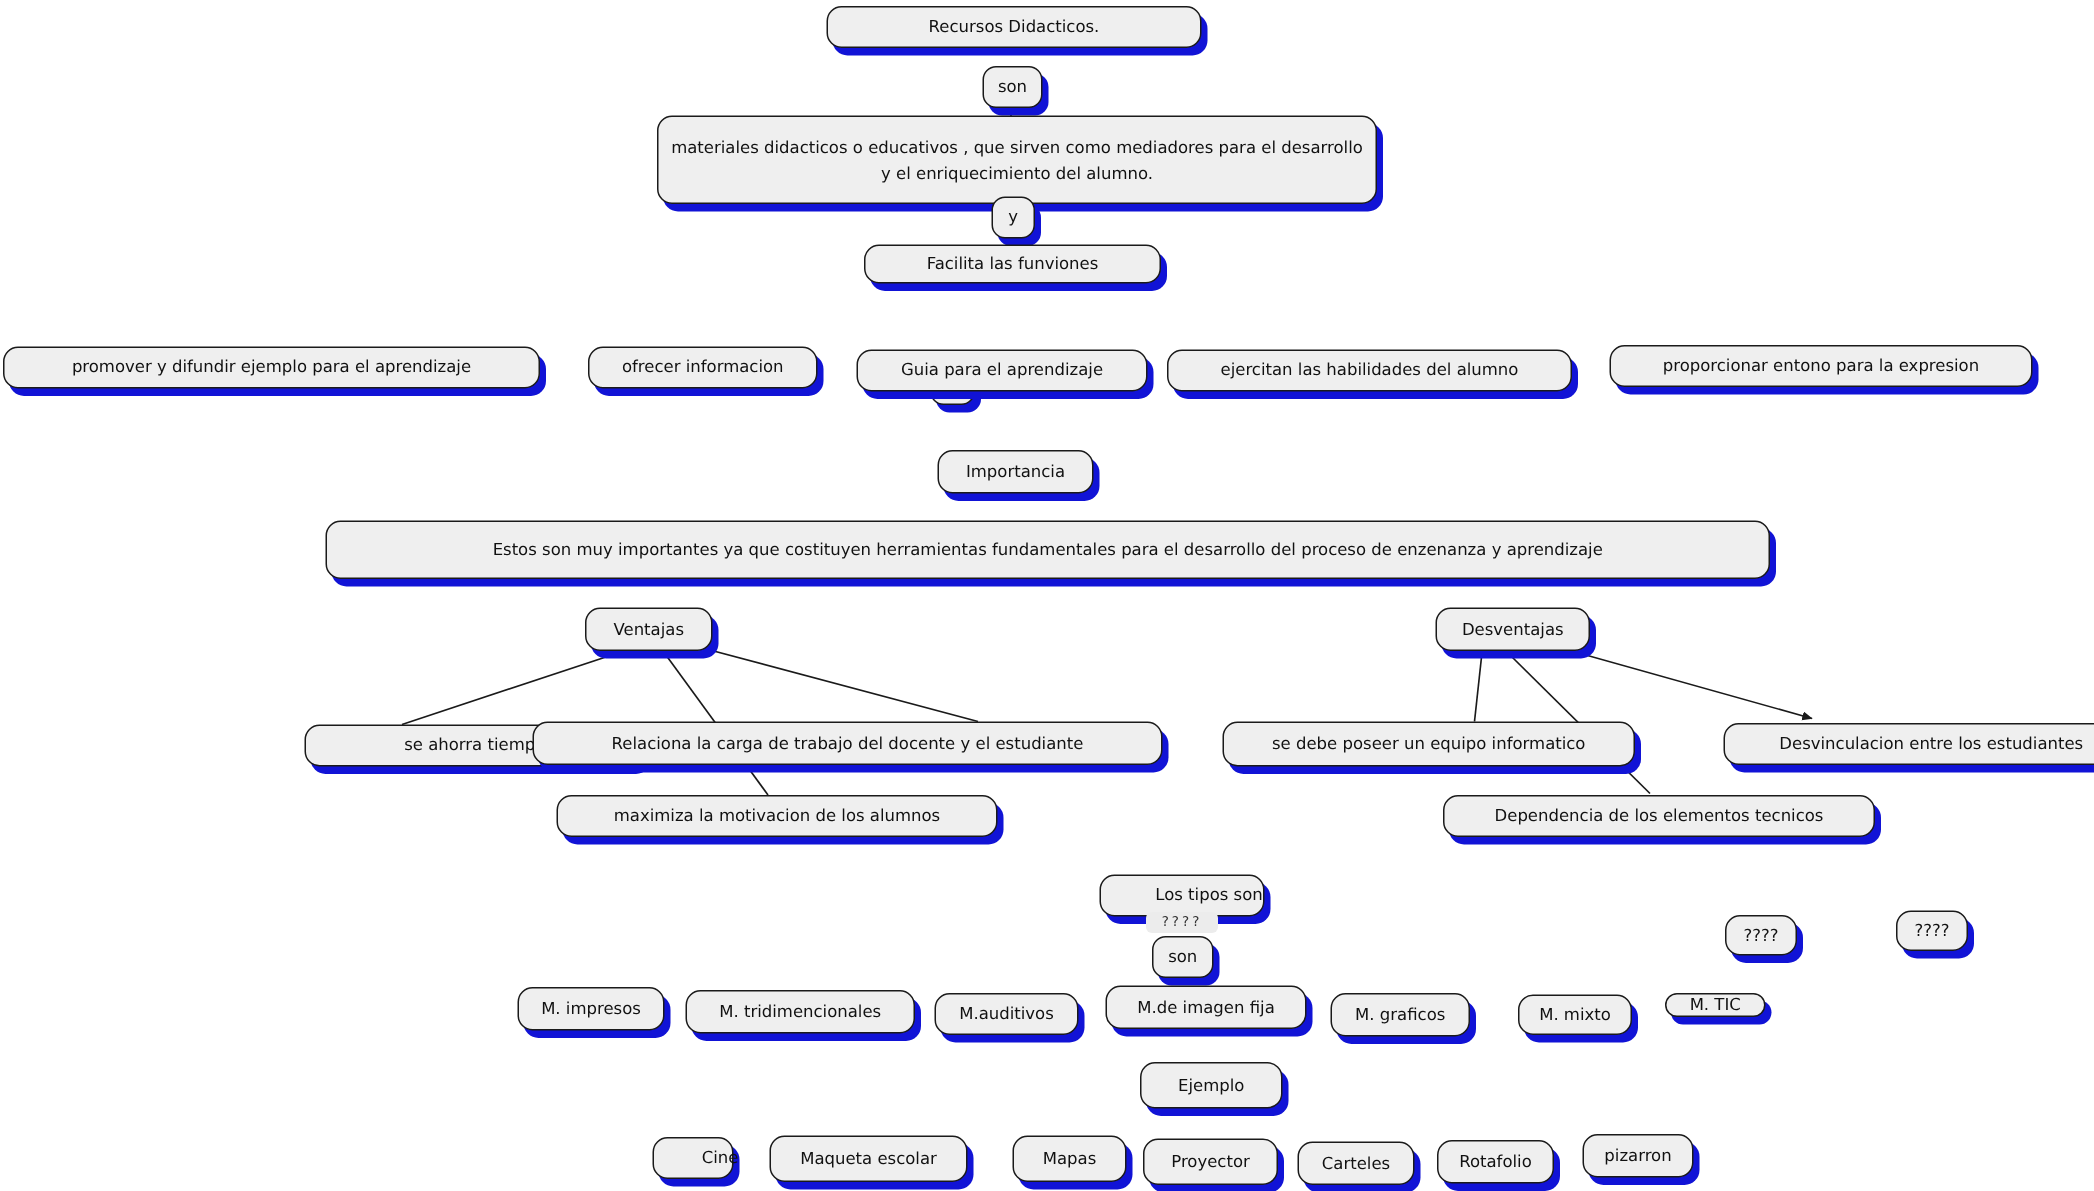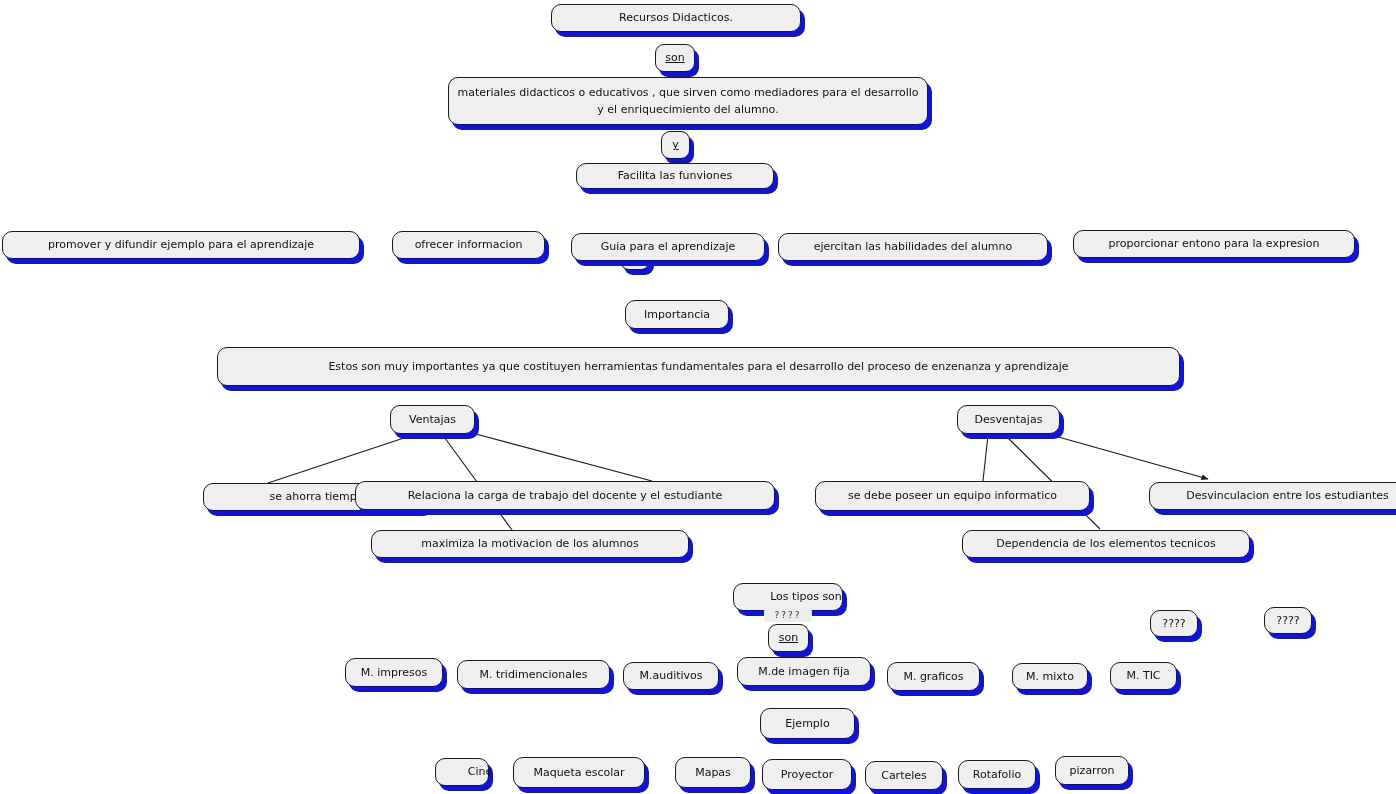--- a/index.html
+++ b/index.html
@@ -13,21 +13,21 @@
   #edge-svg{position:absolute; left:0; top:0; width:1396px; height:794px; z-index:0;}
   .node{
     position:absolute; z-index:1; box-sizing:border-box;
     display:flex; align-items:center; justify-content:center; text-align:center;
     font-size:11px; line-height:16px; white-space:nowrap;
     background:var(--fill); border:1.4px solid var(--border); border-radius:10px;
     box-shadow:4px 5px 0 0 var(--shadow);
     padding:2px 8px; cursor:default;
   }
   .node.wrap{white-space:normal; line-height:17px;}
-  .node.connector{border-radius:9px; padding:13px 6px;text-decoration:underline;}
+  .node.connector{border-radius:9px; padding:13px 6px;}
   .node.label{
     background:#ececec; border:none; box-shadow:none; border-radius:4px;
     padding:0 3px; font-size:9px; line-height:10px; letter-spacing:2px; color:#333;
   }
 </style>
 </head>
 <body>
 
 <div id="map">
   <svg id="edge-svg" xmlns="http://www.w3.org/2000/svg">
@@ -40,49 +40,49 @@
       <line x1="416" y1="434" x2="268" y2="483" stroke="#1a1a1a" stroke-width="1.1"></line>
       <line x1="442" y1="434" x2="512" y2="530" stroke="#1a1a1a" stroke-width="1.1"></line>
       <line x1="472" y1="433" x2="652" y2="481" stroke="#1a1a1a" stroke-width="1.1"></line>
       <line x1="988" y1="435" x2="983" y2="481" stroke="#1a1a1a" stroke-width="1.1"></line>
       <line x1="1037" y1="431" x2="1208" y2="479" stroke="#1a1a1a" stroke-width="1.1" marker-end="url(#arr)"></line>
       <line x1="1005" y1="435" x2="1100" y2="529" stroke="#1a1a1a" stroke-width="1.1"></line>
     </svg>
   <div id="nodes">
       <div class="node concept" style="left: 551px; top: 4px; width: 250px; height: 28px;">Recursos Didacticos.</div>
       <div class="node connector" style="left: 655px; top: 44px; width: 40px; height: 25px;">son</div>
-      <div class="node concept wrap" style="left: 448px; top: 77px; width: 480px; height: 48px;">materiales didacticos o educativos , que sirven como mediadores para el desarrollo y el enriquecimiento del alumno.</div>
+      <div class="node concept wrap" style="left: 438px; top: 77px; width: 480px; height: 59px;">materiales didacticos o educativos , que sirven como mediadores para el desarrollo y el enriquecimiento del alumno.</div>
       <div class="node connector" style="left: 661px; top: 131px; width: 29px; height: 27px;">y</div>
       <div class="node concept" style="left: 576px; top: 163px; width: 198px; height: 26px;">Facilita las funviones</div>
       <div class="node connector" style="left: 620px; top: 197px; width: 30px; height: 20px; margin-top: 45px;">de</div>
       <div class="node concept" style="left: 2px; top: 231px; width: 358px; height: 28px;">promover y difundir ejemplo para el aprendizaje</div>
       <div class="node concept" style="left: 392px; top: 231px; width: 153px; height: 28px;">ofrecer informacion</div>
       <div class="node concept" style="left: 571px; top: 233px; width: 194px; height: 28px;">Guia para el aprendizaje</div>
       <div class="node concept" style="left: 778px; top: 233px; width: 270px; height: 28px;">ejercitan las habilidades del alumno</div>
       <div class="node concept" style="left: 1073px; top: 230px; width: 282px; height: 28px;">proporcionar entono para la expresion</div>
       <div class="node concept" style="left: 625px; top: 300px; width: 104px; height: 29px;">Importancia</div>
       <div class="node concept" style="left: 217px; top: 347px; width: 963px; height: 39px;">Estos son muy importantes ya que costituyen herramientas fundamentales para el desarrollo del proceso de enzenanza y aprendizaje</div>
       <div class="node concept" style="left: 390px; top: 405px; width: 85px; height: 29px;">Ventajas</div>
       <div class="node concept" style="left: 957px; top: 405px; width: 103px; height: 29px;">Desventajas</div>
       <div class="node concept" style="left: 203px; top: 483px; width: 227px; height: 28px;">se ahorra tiempo</div>
       <div class="node concept" style="left: 355px; top: 481px; width: 420px; height: 29px;">Relaciona la carga de trabajo del docente y el estudiante</div>
-      <div class="node concept" style="left: 371px; top: 530px; width: 318px; height: 28px;">maximiza la motivacion de los alumnos</div>
+      <div class="node concept" style="left: 371px; top: 530px; width: 294px; height: 28px;">maximiza la motivacion de los alumnos</div>
       <div class="node concept" style="left: 815px; top: 481px; width: 275px; height: 30px;">se debe poseer un equipo informatico</div>
       <div class="node concept" style="left: 1149px; top: 482px; width: 277px; height: 28px;">Desvinculacion entre los estudiantes</div>
       <div class="node concept" style="left: 962px; top: 530px; width: 288px; height: 28px;">Dependencia de los elementos tecnicos</div>
       <div class="node concept" style="left: 733px; top: 583px; width: 110px; height: 28px; padding-left: 44px;">Los tipos son</div>
       <div class="node label" style="left: 764px; top: 608px; width: 48px; height: 14px;">????</div>
       <div class="node connector" style="left: 768px; top: 624px; width: 41px; height: 26px;">son</div>
       <div class="node concept" style="left: 345px; top: 658px; width: 98px; height: 29px;">M. impresos</div>
       <div class="node concept" style="left: 457px; top: 660px; width: 153px; height: 29px;">M. tridimencionales</div>
       <div class="node concept" style="left: 623px; top: 662px; width: 96px; height: 28px;">M.auditivos</div>
       <div class="node concept" style="left: 737px; top: 657px; width: 134px; height: 29px;">M.de imagen fija</div>
       <div class="node concept" style="left: 887px; top: 662px; width: 93px; height: 29px;">M. graficos</div>
       <div class="node concept" style="left: 1012px; top: 663px; width: 76px; height: 27px;">M. mixto</div>
-      <div class="node concept" style="left: 1110px; top: 662px; width: 67px; height: 28px;">M. TIC</div>
+      <div class="node concept" style="left: 1110px; top: 662px; width: 67px; height: 16px;">M. TIC</div>
       <div class="node concept" style="left: 1150px; top: 610px; width: 48px; height: 27px;">????</div>
       <div class="node concept" style="left: 1264px; top: 607px; width: 48px; height: 27px;">????</div>
       <div class="node concept" style="left: 760px; top: 708px; width: 95px; height: 31px;">Ejemplo</div>
       <div class="node concept" style="left: 435px; top: 758px; width: 48px; height: 28px; padding-left: 44px;">Cine</div>
       <div class="node concept" style="left: 513px; top: 757px; width: 132px; height: 31px;">Maqueta escolar</div>
       <div class="node concept" style="left: 675px; top: 757px; width: 76px; height: 31px;">Mapas</div>
       <div class="node concept" style="left: 762px; top: 759px; width: 90px; height: 31px;">Proyector</div>
       <div class="node concept" style="left: 865px; top: 761px; width: 78px; height: 29px;">Carteles</div>
       <div class="node concept" style="left: 958px; top: 760px; width: 78px; height: 29px;">Rotafolio</div>
       <div class="node concept" style="left: 1055px; top: 756px; width: 74px; height: 29px;">pizarron</div>

